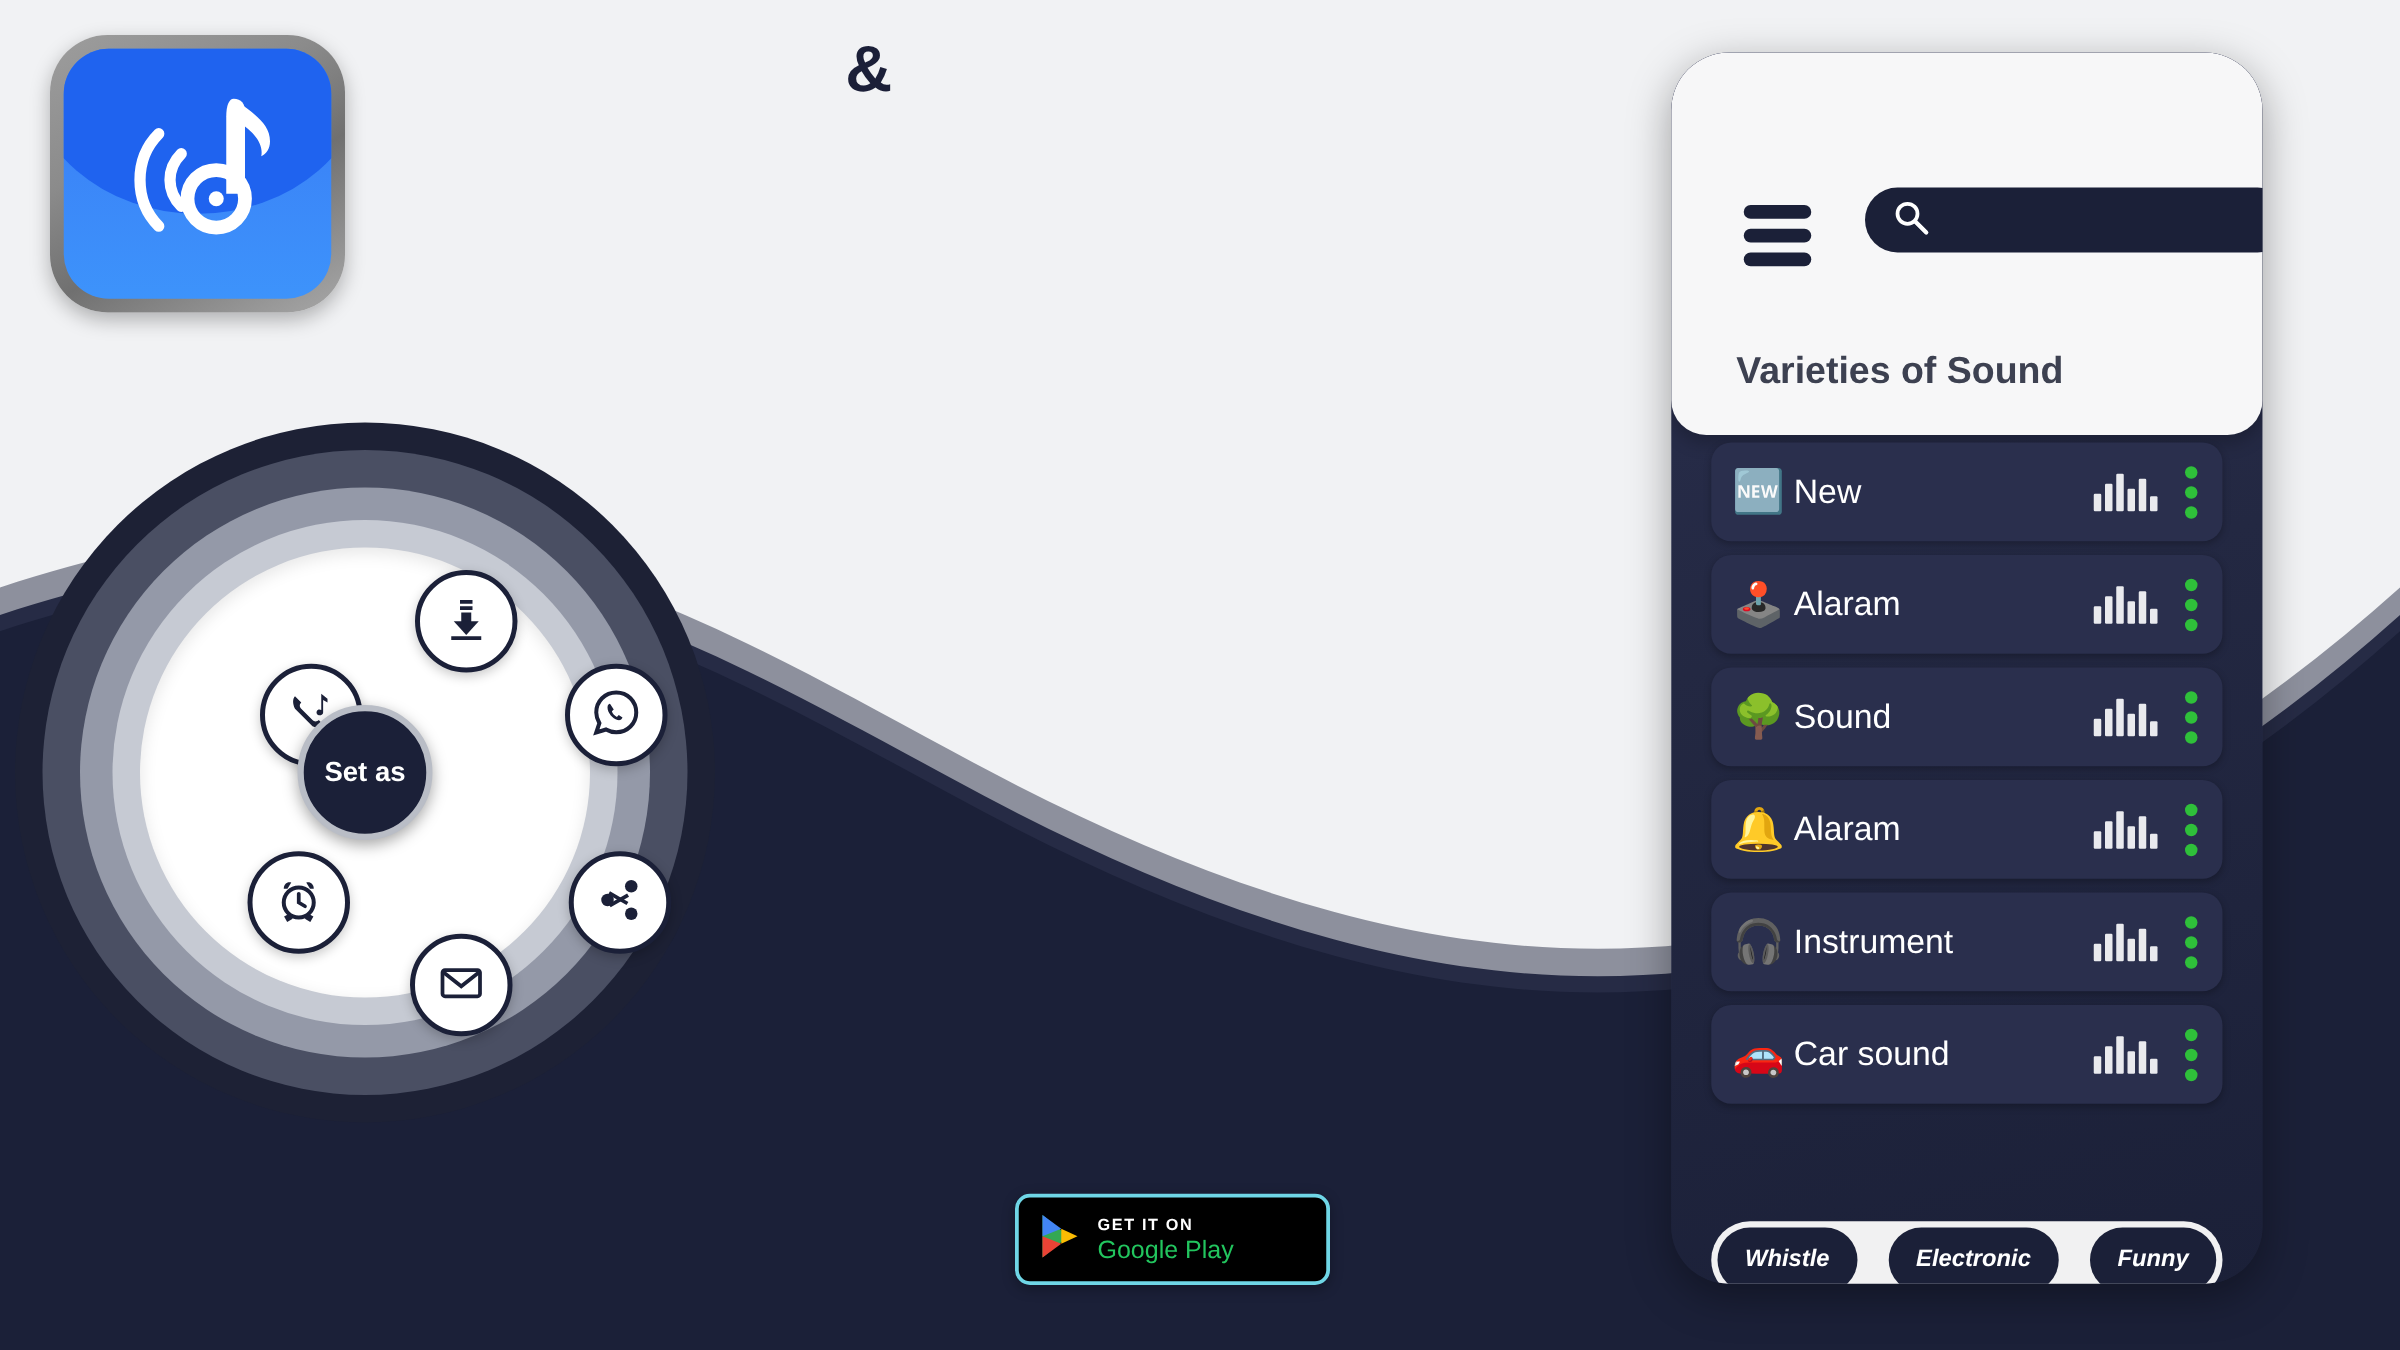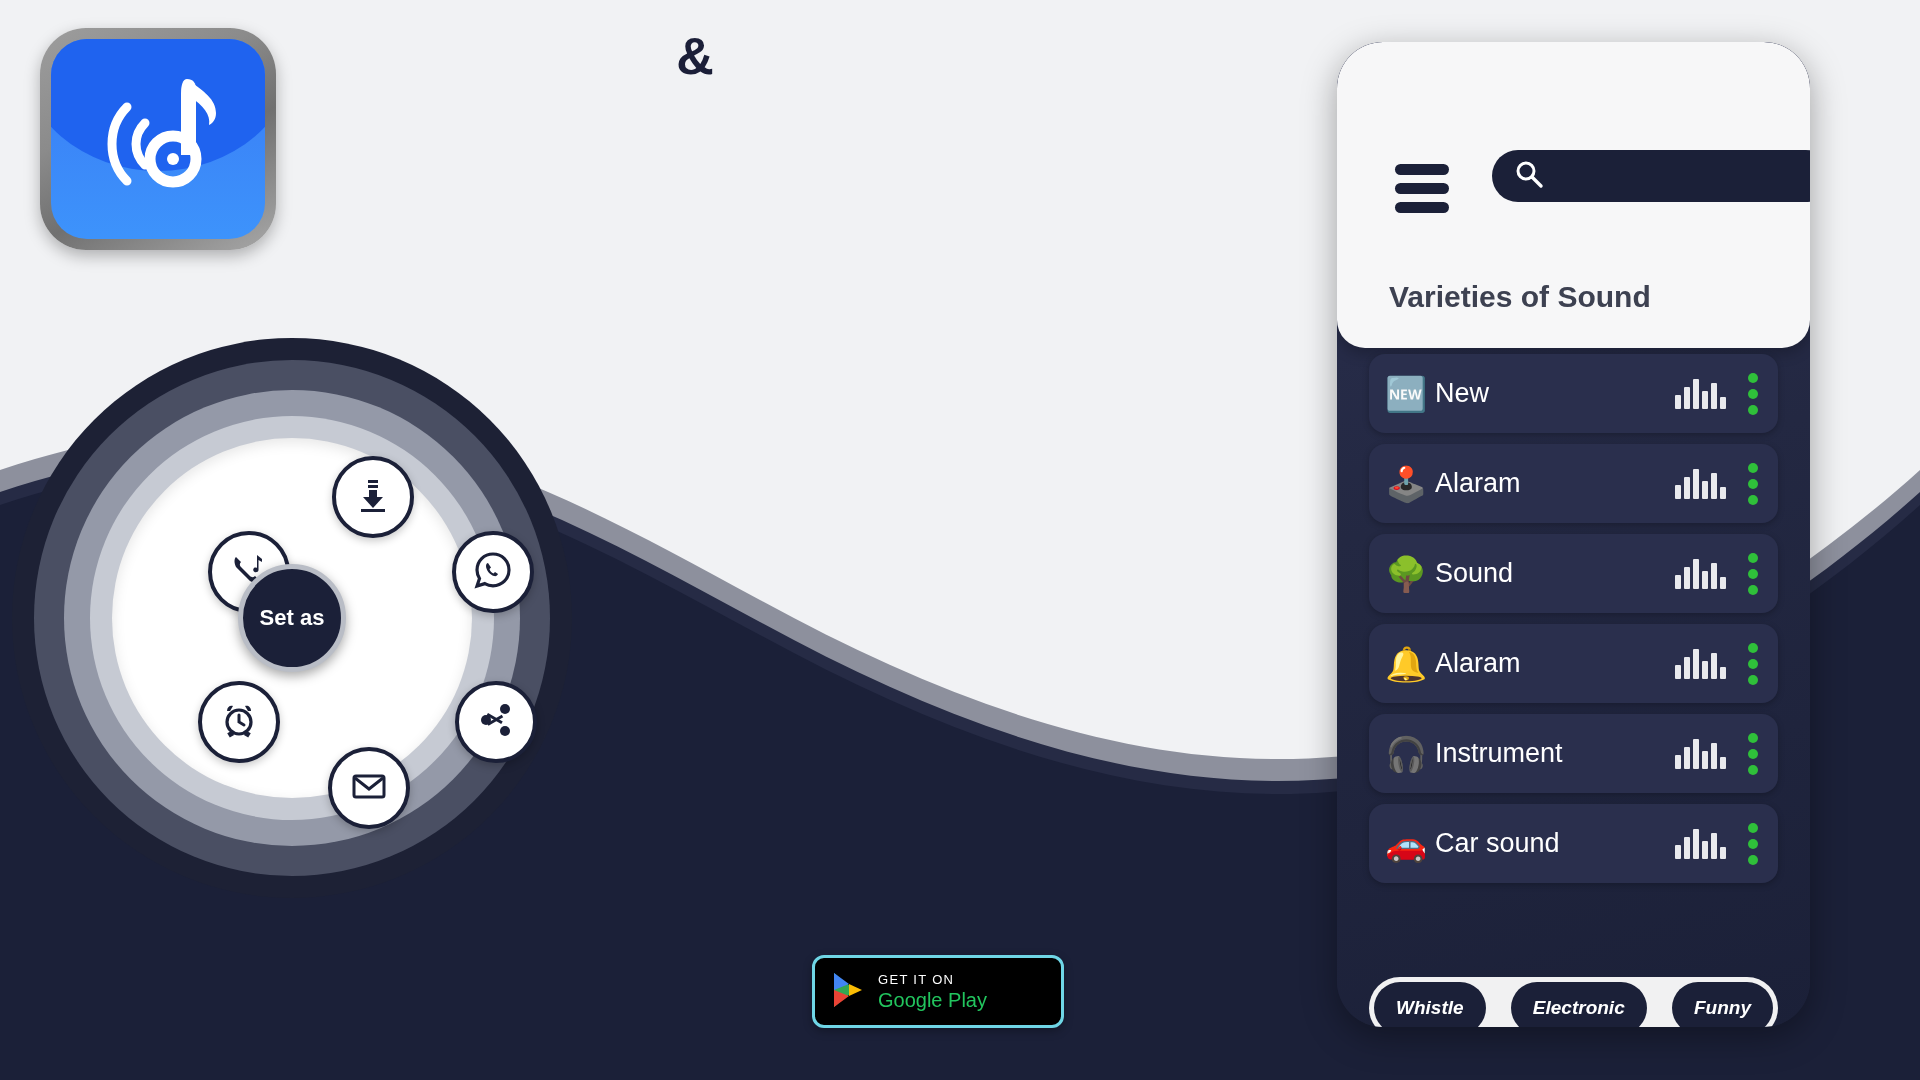--- a/index.html
+++ b/index.html
@@ -121,21 +121,21 @@
     width: 252px; height: 73px;
     background: #000000;
     border: 3px solid #6fd6e6;
     border-radius: 12px;
     display: flex; align-items: center;
     padding: 0 16px; gap: 13px;
     box-shadow: 0 3px 10px rgba(0,0,0,.3);
   }
   .play-text { display: flex; flex-direction: column; line-height: 1; }
   .play-top {
-    color: #ffffff; font-size: 13px; font-weight: 400;
+    color: #ffffff; font-size: 13px; font-weight: 700;
     letter-spacing: 1.3px;
   }
   .play-bottom {
     color: #22c55e; font-size: 20px; font-weight: 400;
     margin-top: 4px;
   }
 
   
   .phone {
     position: absolute; left: 1337px; top: 42px;

